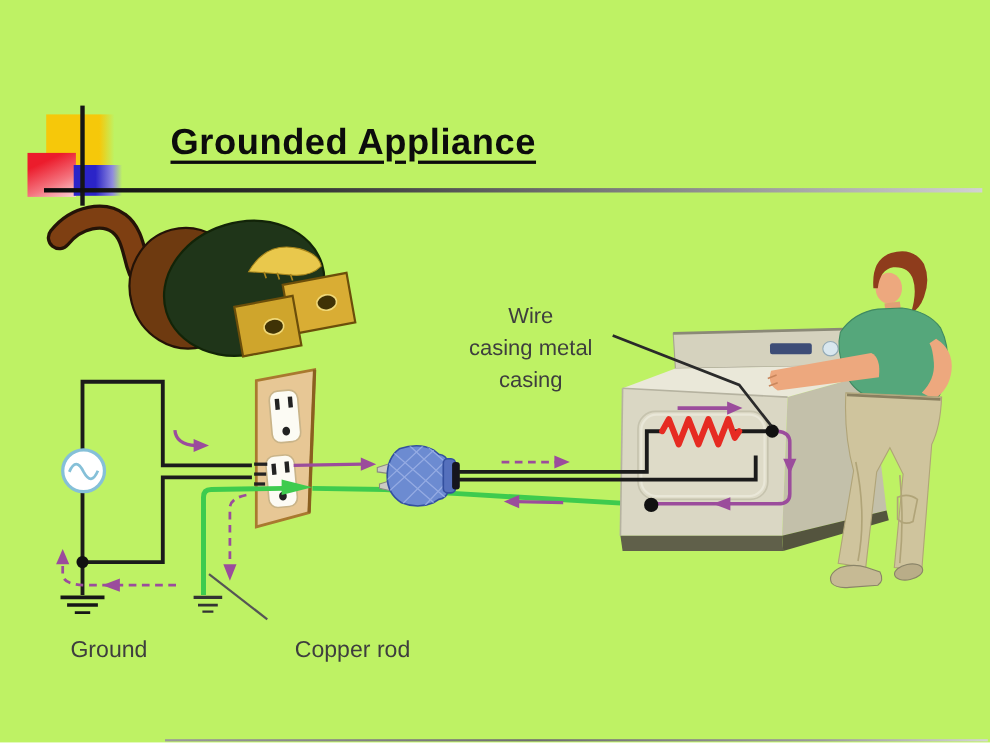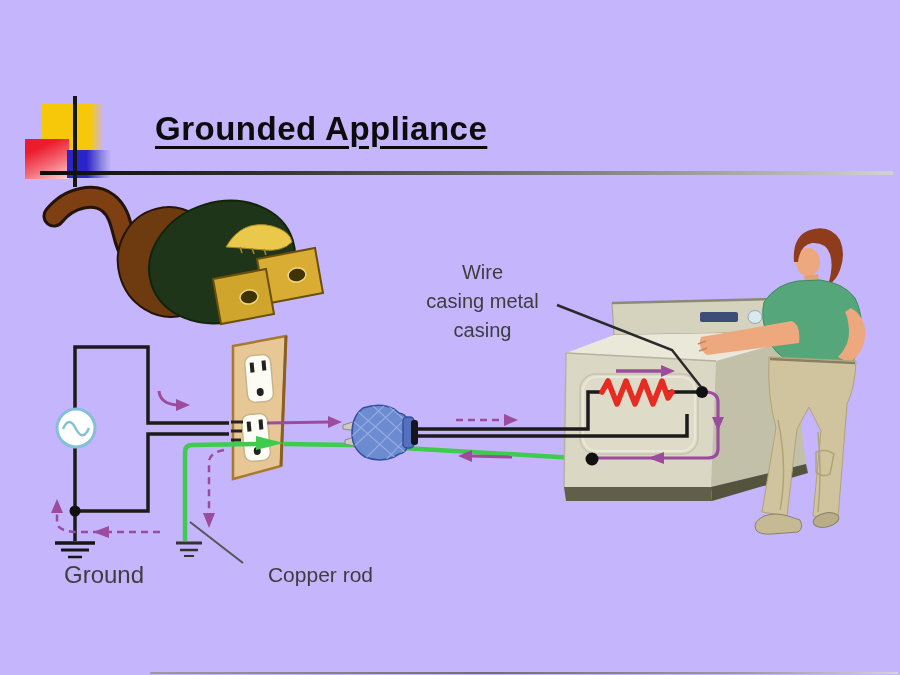--- a/index.html
+++ b/index.html
@@ -1,17 +1,17 @@
 <!DOCTYPE html>
 <html><head>
 <meta charset="utf-8">
 <style>
   html,body{margin:0;padding:0;background:#fff;}
   #slide{
-    position:relative;width:900px;height:675px;background:#c4b5fd;overflow:hidden;
+    position:relative;width:900px;height:675px;background:#bef264;overflow:hidden;
     font-family:"Liberation Sans", sans-serif;
   }
   
   .sq{position:absolute;}
   #logo-yellow{left:42px;top:104px;width:62px;height:49px;
     background:linear-gradient(to right,#f6c80a 0 78%,rgba(246,200,10,0));}
   #logo-red{left:25px;top:139px;width:44px;height:40px;
     background:linear-gradient(155deg,#ec1c2c 25%,#f4737e 65%,#fbd4d8 100%);}
   #logo-blue{left:67px;top:150px;width:44px;height:28px;
     background:linear-gradient(to right,#2b24c8 45%,#8f8ade 80%,rgba(216,214,242,0));}
@@ -23,25 +23,25 @@
   
   #page-title{
     position:absolute;left:155px;top:110px;
     font-size:33px;font-weight:bold;color:#0c0c0c;letter-spacing:.5px;
     text-decoration:underline;text-decoration-thickness:3px;text-underline-offset:6px;
     white-space:nowrap;
   }
   
   #diagram-svg{position:absolute;left:0;top:0;}
   .diagram-label{
-    position:absolute;color:#3e3e3e;font-size:20px;line-height:29px;text-align:center;
+    position:absolute;color:#3e3e3e;font-size:20px;line-height:29px;text-align:center;margin-top:16px;
   }
   #label-wire-casing{left:400px;top:258px;width:165px;}
   #label-three-prong{left:318px;top:461px;width:145px;line-height:31px;font-size:20.5px;}
-  #label-ground{left:64px;top:560px;width:110px;text-align:left;font-size:24px;}
+  #label-ground{left:64px;top:560px;width:110px;text-align:left;font-size:21px;}
   #label-copper-rod{left:233px;top:560px;width:140px;text-align:right;font-size:21px;}
 </style>
 </head>
 <body>
 
 <div id="slide">
 
   <div class="sq" id="logo-yellow"></div>
   <div class="sq" id="logo-red"></div>
   <div class="sq" id="logo-blue"></div>

